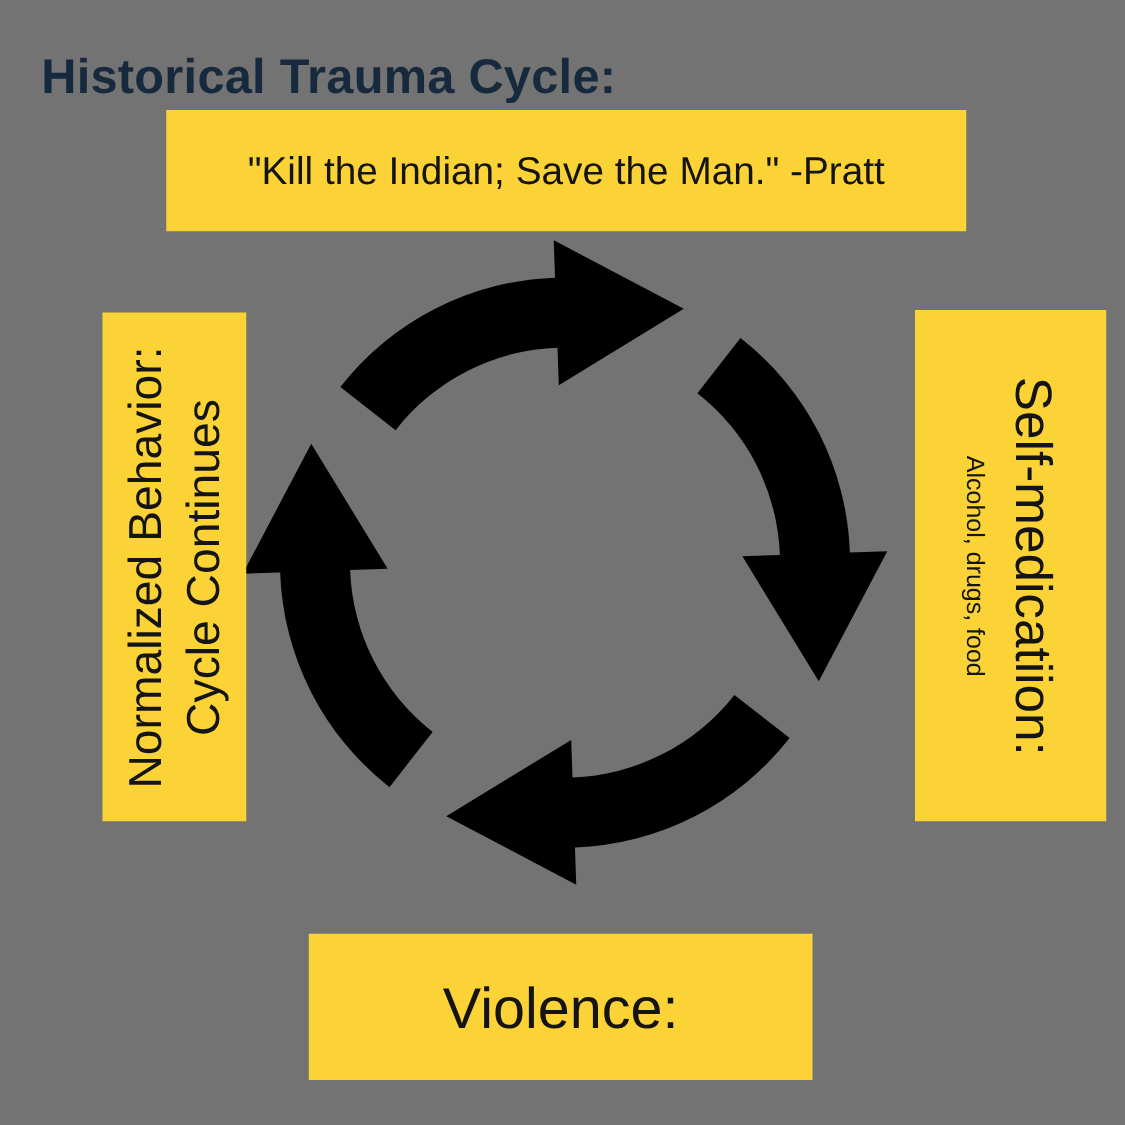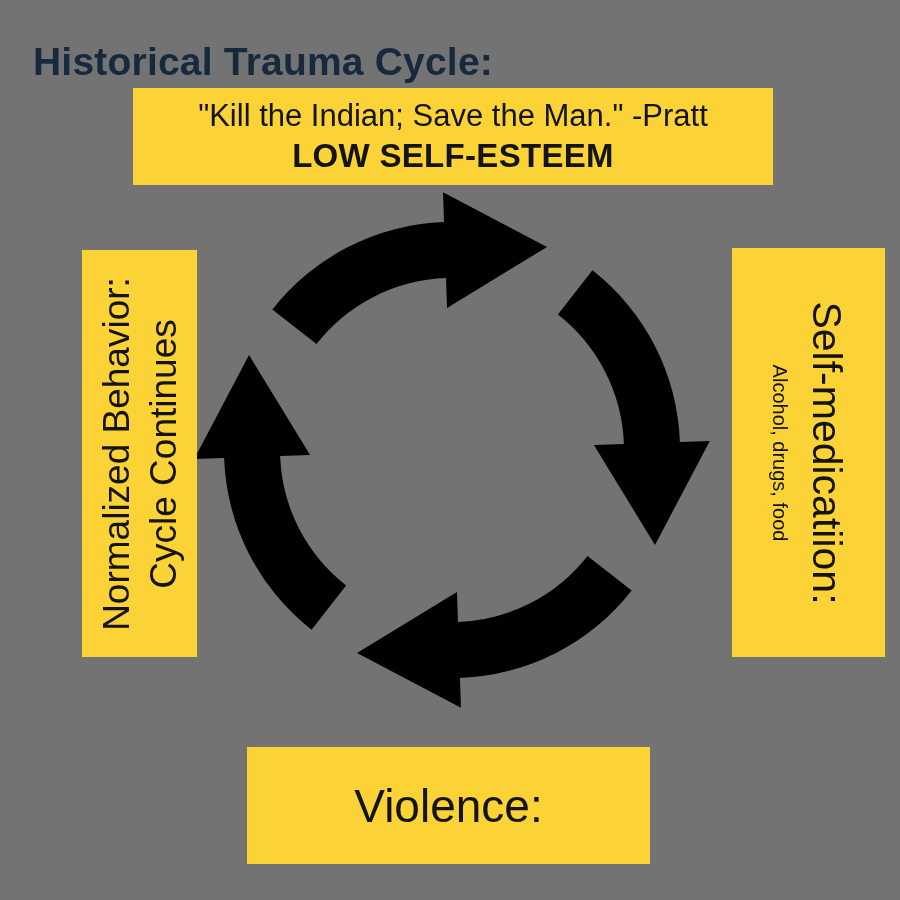--- a/index.html
+++ b/index.html
@@ -60,21 +60,20 @@
 </style>
 </head>
 <body>
 
 <div class="canvas">
 
   <div class="title">Historical Trauma Cycle:</div>
 
   <div class="box top-box">
     <div class="quote">"Kill the Indian; Save the Man." -Pratt</div>
-    <div class="esteem">LOW SELF-ESTEEM</div>
   </div>
 
   <svg class="arrows" viewBox="-260 -260 520 520" aria-hidden="true">
     <defs>
       <path id="cycle-arrow" d="M -179.7 -140.4
            A 228 228 0 0 1 -7.96 -227.9
            L -9 -257.8
            L 95 -203
            L -4.96 -141.9
            L -6 -171.9

